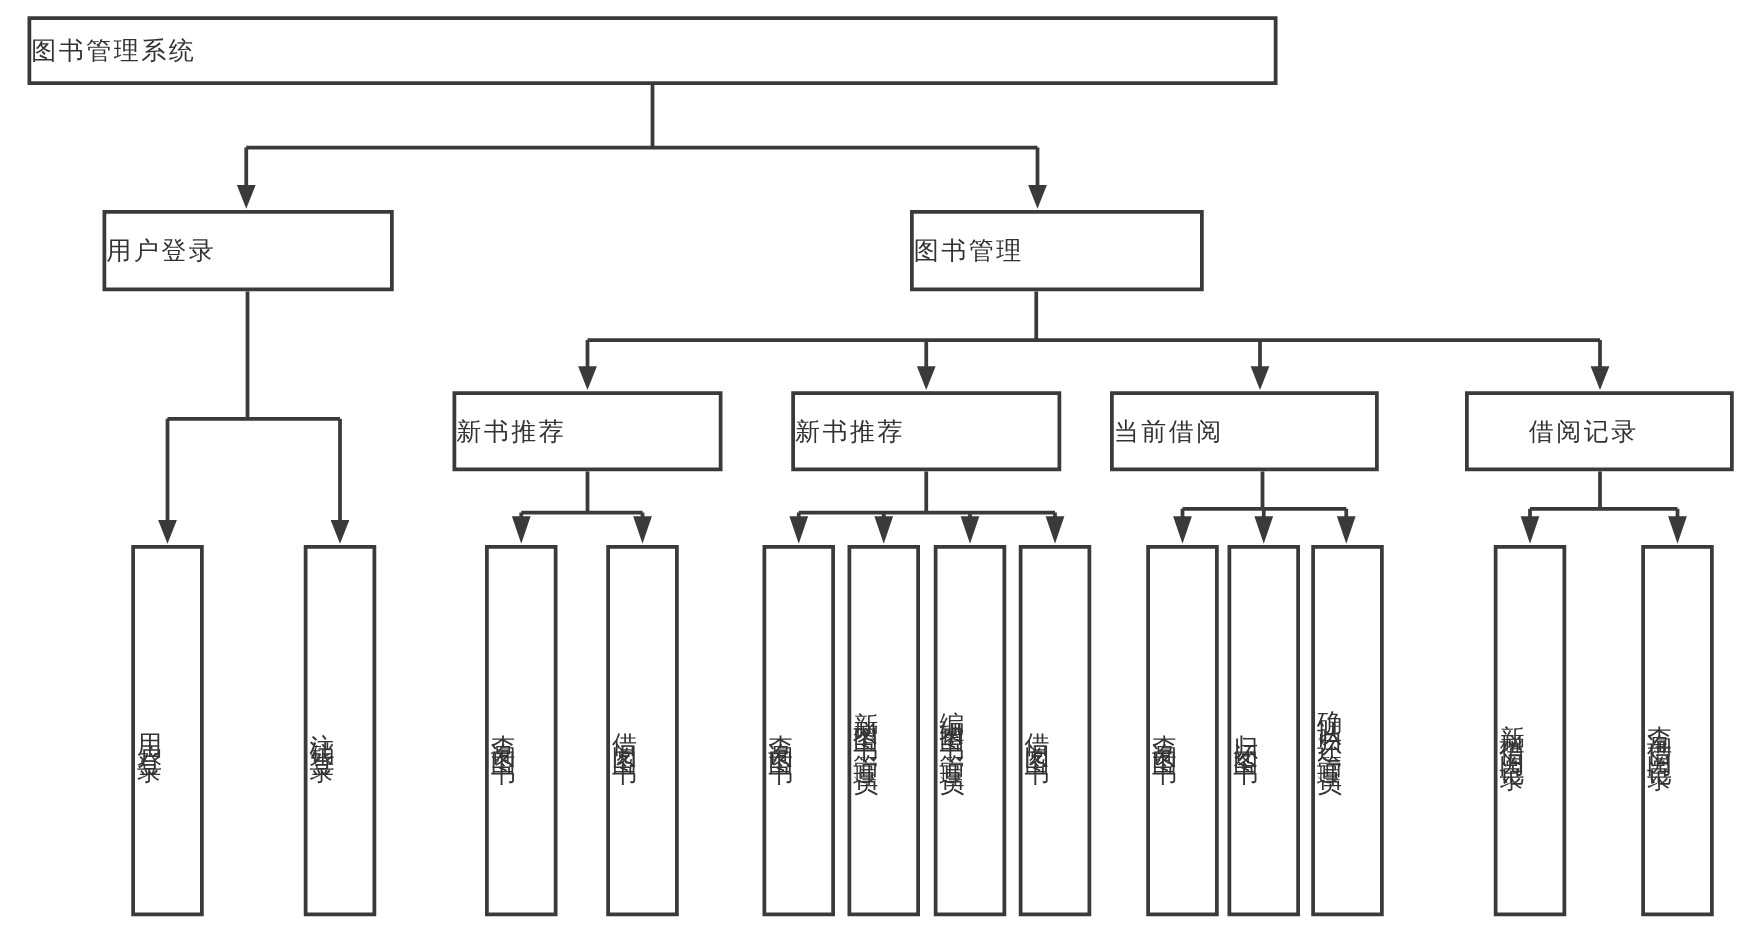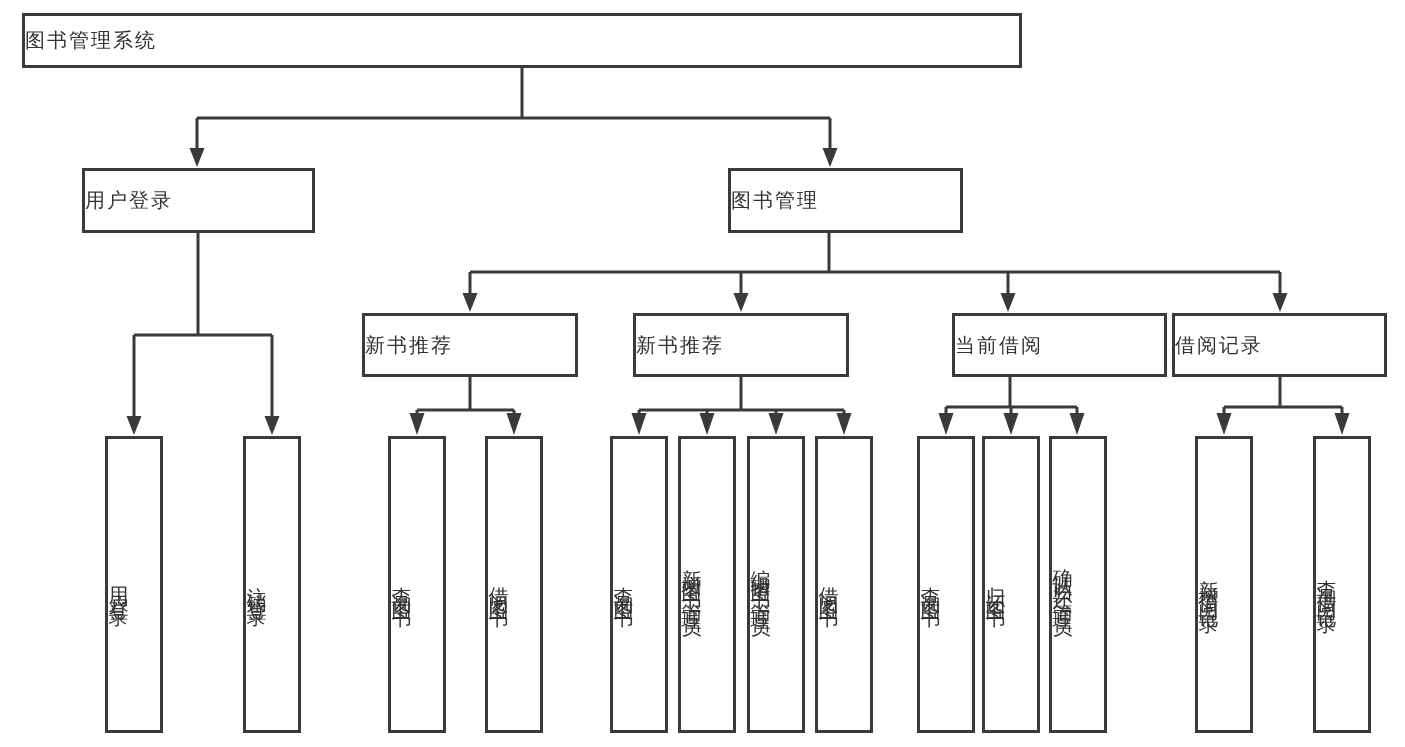--- a/index.html
+++ b/index.html
@@ -95,24 +95,24 @@
   <div class="box lvl2" style="left:728px;width:235px;">
     <span>图书管理</span>
   </div>
 
   <div class="box lvl3" style="left:362px;width:216px;">
     <span>新书推荐</span>
   </div>
   <div class="box lvl3" style="left:633px;width:216px;">
     <span>新书推荐</span>
   </div>
-  <div class="box lvl3" style="left:952px;width:215px;">
+  <div class="box lvl3" style="left:888px;width:215px;">
     <span>当前借阅</span>
   </div>
-  <div class="box lvl3" style="left:1172px;width:215px;">
+  <div class="box lvl3" style="left:1172px;width:215px;padding-left:48px;">
     <span>借阅记录</span>
   </div>
 
   <div class="box leaf" style="left:105px;">
     <span class="vtext">用户登录</span>
   </div>
   <div class="box leaf" style="left:243px;">
     <span class="vtext">注销登录</span>
   </div>
 

